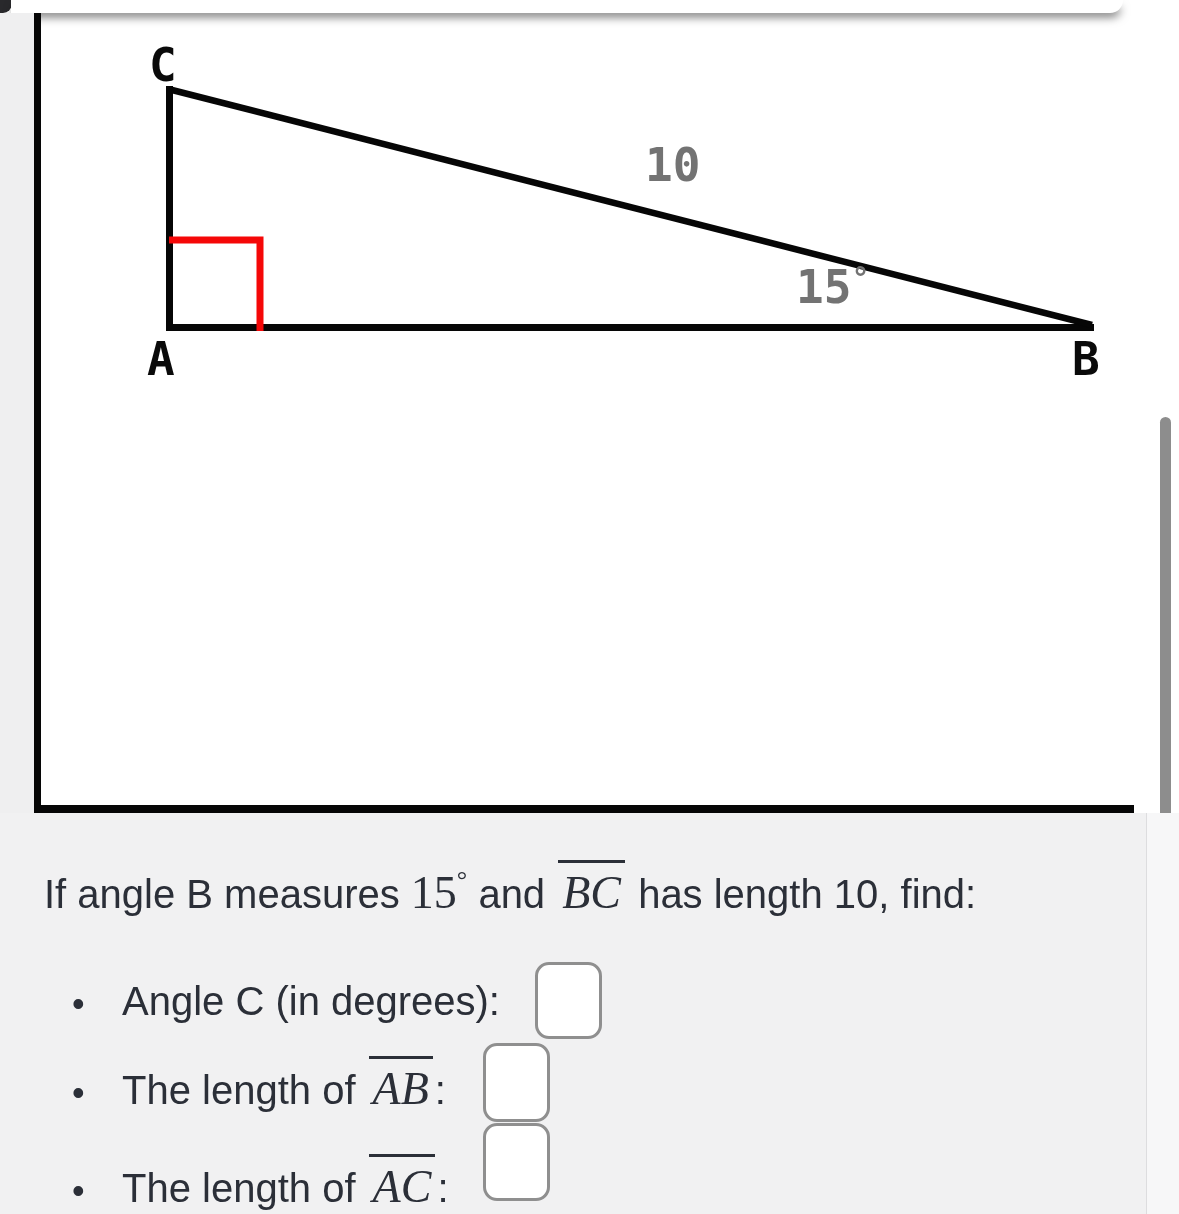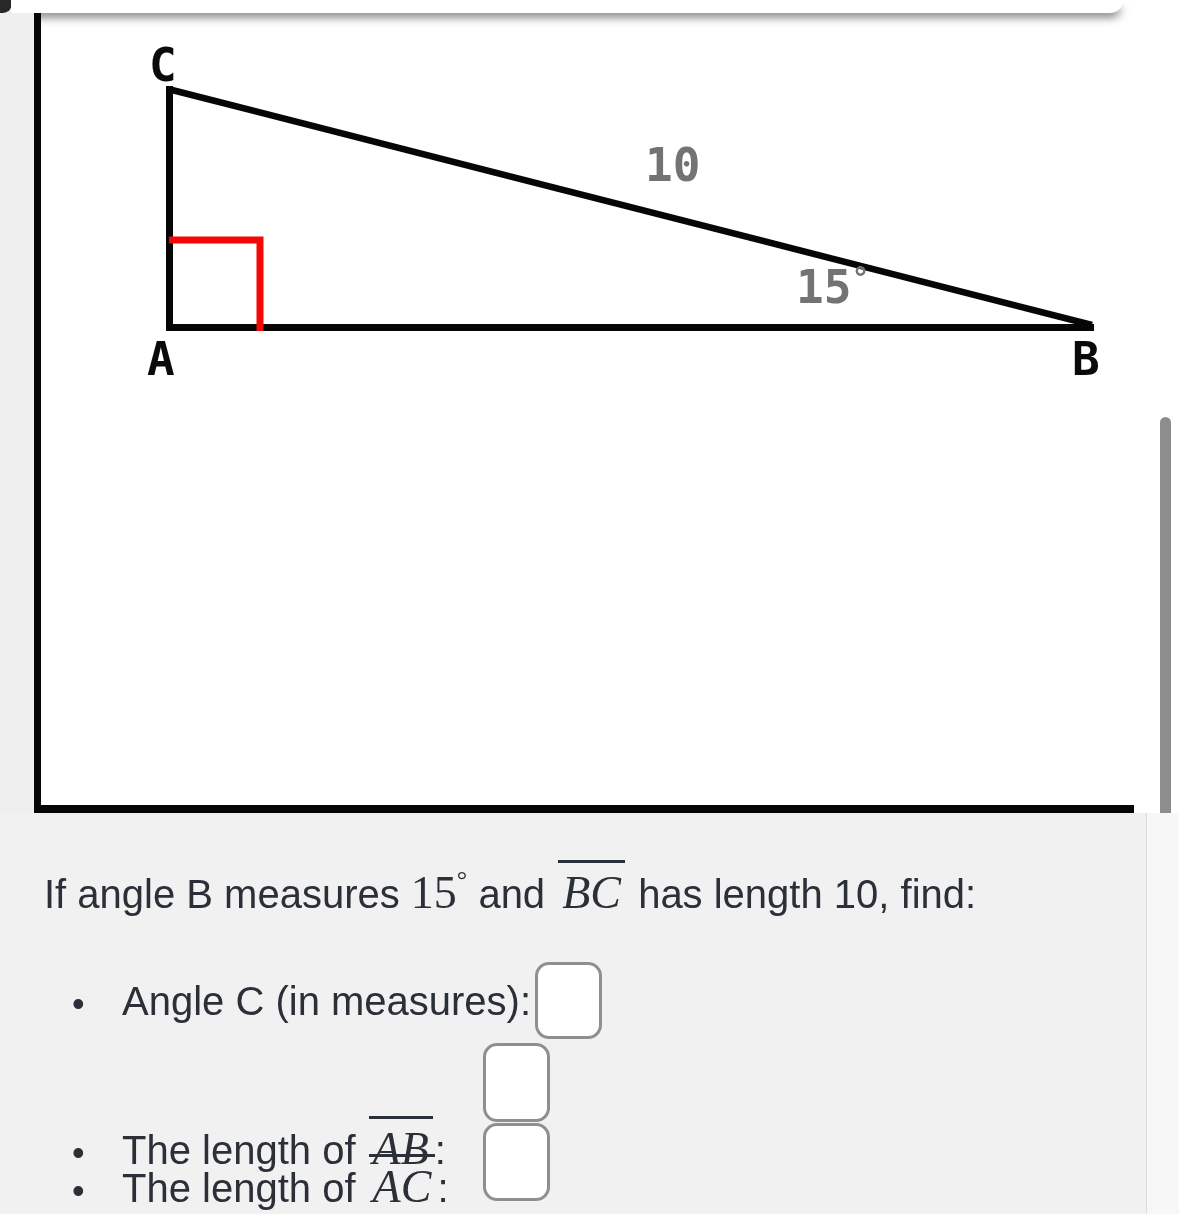--- a/index.html
+++ b/index.html
@@ -75,25 +75,25 @@
 <div class="abs" id="scrollbar-thumb"></div>
 
 <div class="abs" id="question-panel"></div>
 <div class="abs" id="right-gutter"></div>
 
 <div class="abs" id="question-line">
   <span>If angle B measures </span><span class="qmath"><span>15</span><sup class="deg">°</sup></span><span> and </span><span class="omath">BC</span><span> has length 10, find:</span>
 </div>
 
 <div class="bullet-row" style="top:976px">
-  <span class="marker">•</span><span>Angle C (in measures):</span>
+  <span class="marker">•</span><span>Angle C (in degrees):</span>
 </div>
 <input class="answer-box" style="left: 535px; top: 962px; width: 67px; height: 77px;" value="">
 
-<div class="bullet-row" style="top:1116px">
+<div class="bullet-row" style="top:1056px">
   <span class="marker">•</span><span>The length of </span><span class="omath">AB</span><span>:</span>
 </div>
 <input class="answer-box" style="left: 483px; top: 1043px; width: 67px; height: 79px;" value="">
 
 <div class="bullet-row" style="top:1154px">
   <span class="marker">•</span><span>The length of </span><span class="omath">AC</span><span>:</span>
 </div>
 <input class="answer-box" style="left: 483px; top: 1123px; width: 67px; height: 78px;" value="">
 
 </body></html>

